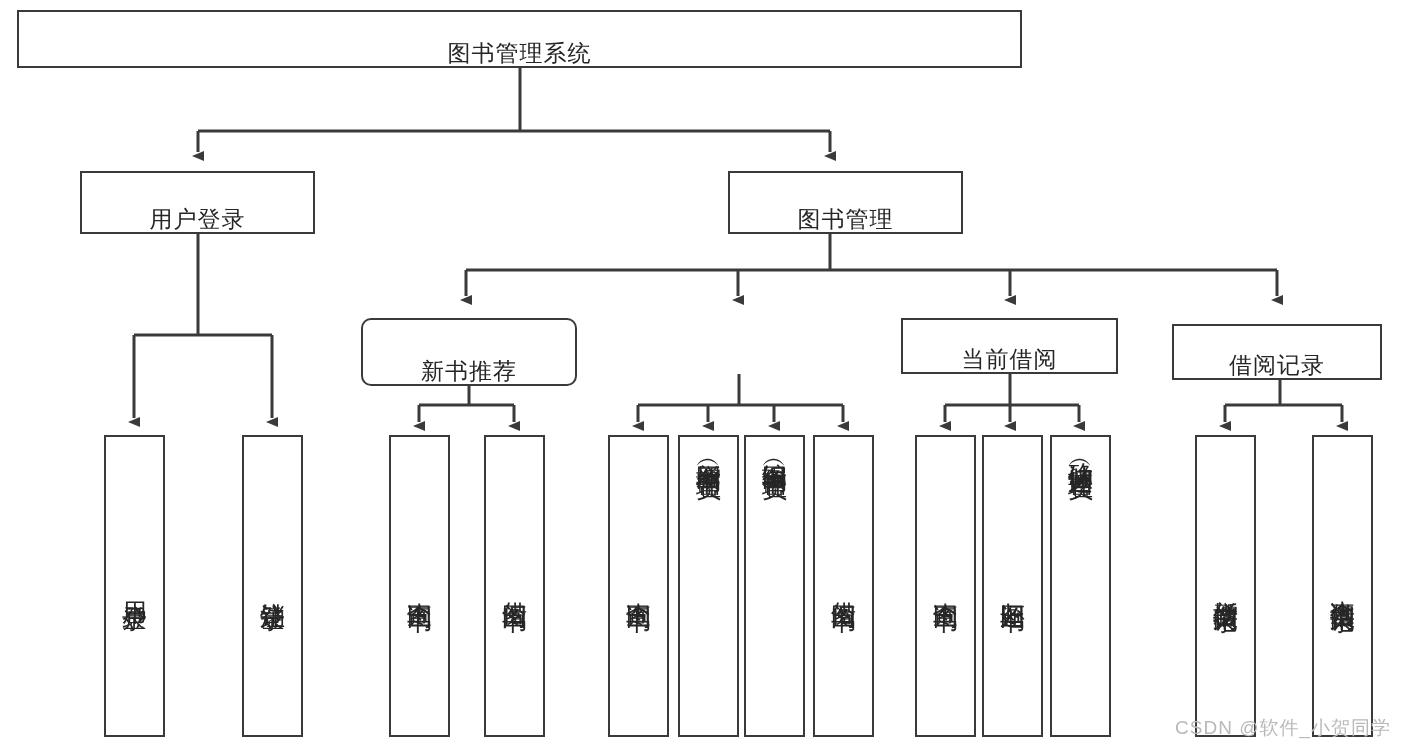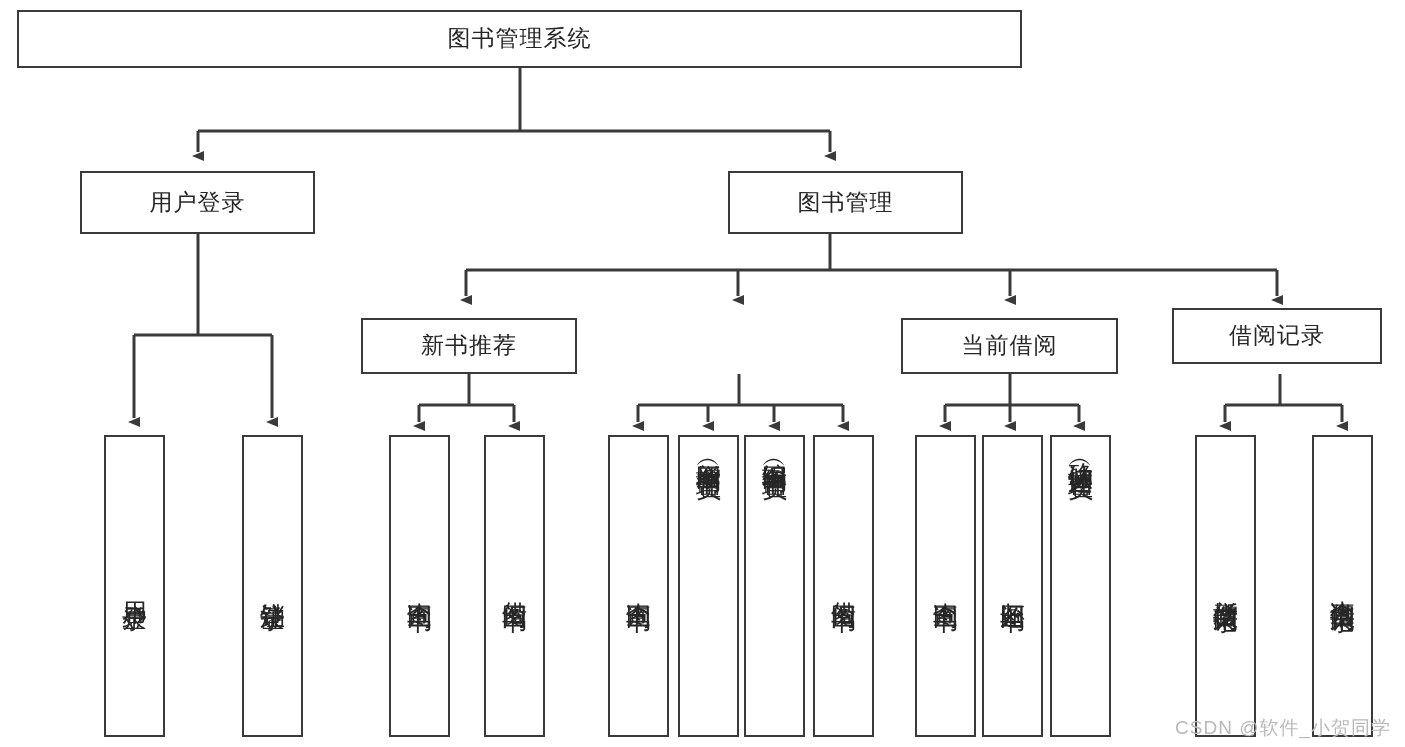--- a/index.html
+++ b/index.html
@@ -21,21 +21,21 @@
     width: 1405px;
     height: 747px;
     pointer-events: none;
   }
   .node {
     position: absolute;
     box-sizing: border-box;
     border: 2.5px solid #3a3a3a;
     background: #ffffff;
     display: flex;
-    align-items: center;
+    align-items: flex-end;
     justify-content: center;
     color: #262626;
   }
   .node-h {
     font-size: 23px;
     letter-spacing: 1px;
     line-height: 1.1;
     white-space: nowrap;
   }
   .node-v {
@@ -127,30 +127,30 @@
   </div>
 
   <div class="node node-h" style="left:80px; top:171px; width:235px; height:63px;">
     <span>用户登录</span>
   </div>
 
   <div class="node node-h" style="left:712px; top:171px; width:235px; height:63px;margin-left:16px;">
     <span>图书管理</span>
   </div>
 
-  <div class="node node-h" style="left:361px; top:318px; width:216px; height:56px;">
+  <div class="node node-h" style="left:361px; top:318px; width:216px; height:68px;border-radius:10px;">
     <span>新书推荐</span>
   </div>
 
 
   <div class="node node-h" style="left:901px; top:318px; width:217px; height:56px;">
     <span>当前借阅</span>
   </div>
 
-  <div class="node node-h" style="left:1172px; top:308px; width:210px; height:56px;">
+  <div class="node node-h" style="left:1172px; top:324px; width:210px; height:56px;">
     <span>借阅记录</span>
   </div>
 
   <div class="node node-v center-text" style="left:104px; top:435px; width:61px; height:302px;">
     <span class="vtext">用户登录</span>
   </div>
 
   <div class="node node-v center-text" style="left:242px; top:435px; width:61px; height:302px;">
     <span class="vtext">注销登录</span>
   </div>

